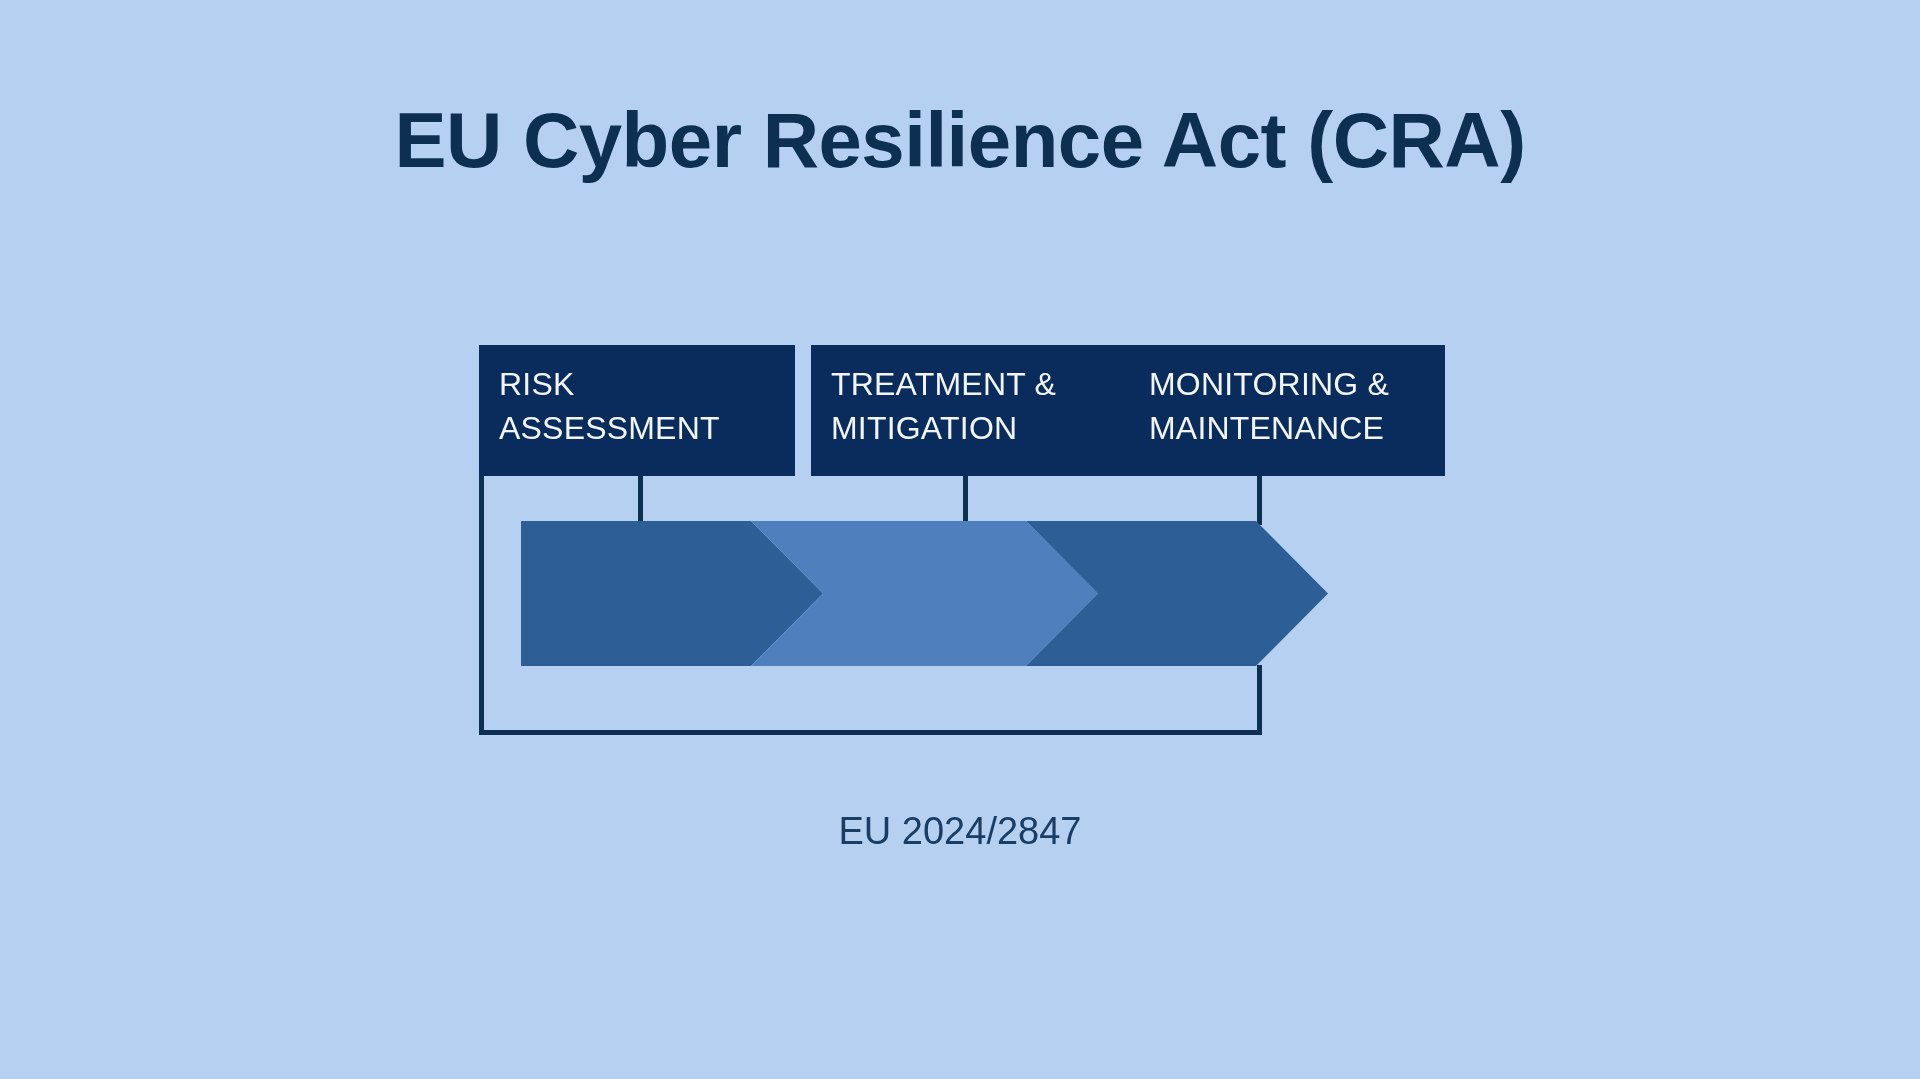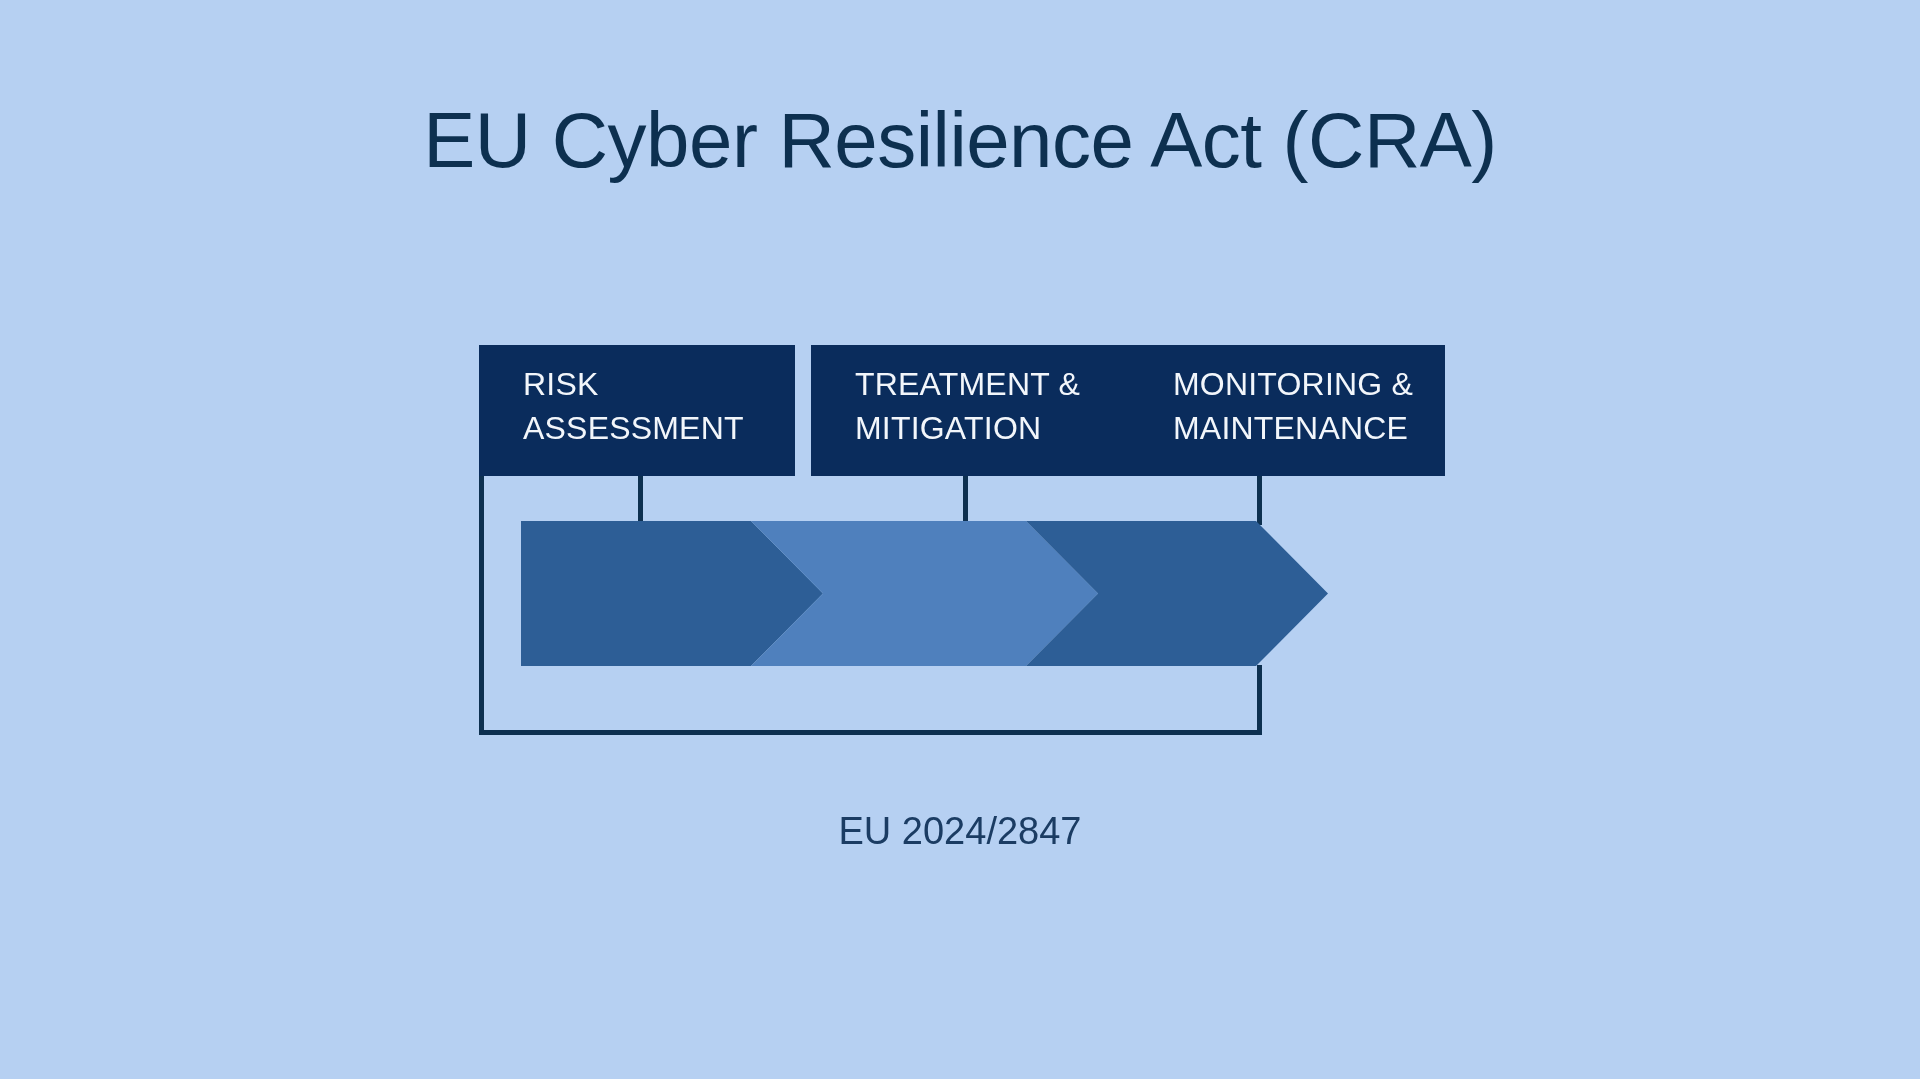--- a/index.html
+++ b/index.html
@@ -44,21 +44,21 @@
     top: 345px;
     width: 966px;
     height: 131px;
   }
   .phase-box {
     position: absolute;
     top: 0;
     height: 131px;
     background: #0a2c5c;
     box-sizing: border-box;
-    padding: 17px 0 0 44px;
+    padding: 17px 0 0 20px;
   }
   .phase-box .phase-label {
     display: block;
     color: #f2f6fb;
     font-size: 32px;
     line-height: 44px;
     font-weight: 400;
     letter-spacing: 0.2px;
     white-space: pre-line;
   }
@@ -127,21 +127,21 @@
     line-height: 50px;
     color: #1b3c63;
     white-space: nowrap;
   }
 </style>
 </head>
 <body style="background: rgb(182, 208, 242);">
 
 <div id="slide" style="background: rgb(182, 208, 242);">
 
-  <div id="page-title" style="color: rgb(13, 48, 80);">EU Cyber Resilience Act (CRA)</div>
+  <div id="page-title" style="color: rgb(13, 48, 80); font-weight: bold;">EU Cyber Resilience Act (CRA)</div>
 
   <div id="phase-boxes">
     <div id="phase-box-0" class="phase-box" style="background: rgb(10, 44, 92);">
       <span class="phase-label" style="color: rgb(242, 246, 251);">RISK
 ASSESSMENT</span>
     </div>
     <div id="phase-box-1" class="phase-box" style="background: rgb(10, 44, 92);">
       <span class="phase-label" style="color: rgb(242, 246, 251);">TREATMENT &amp;
 MITIGATION</span>
     </div>

